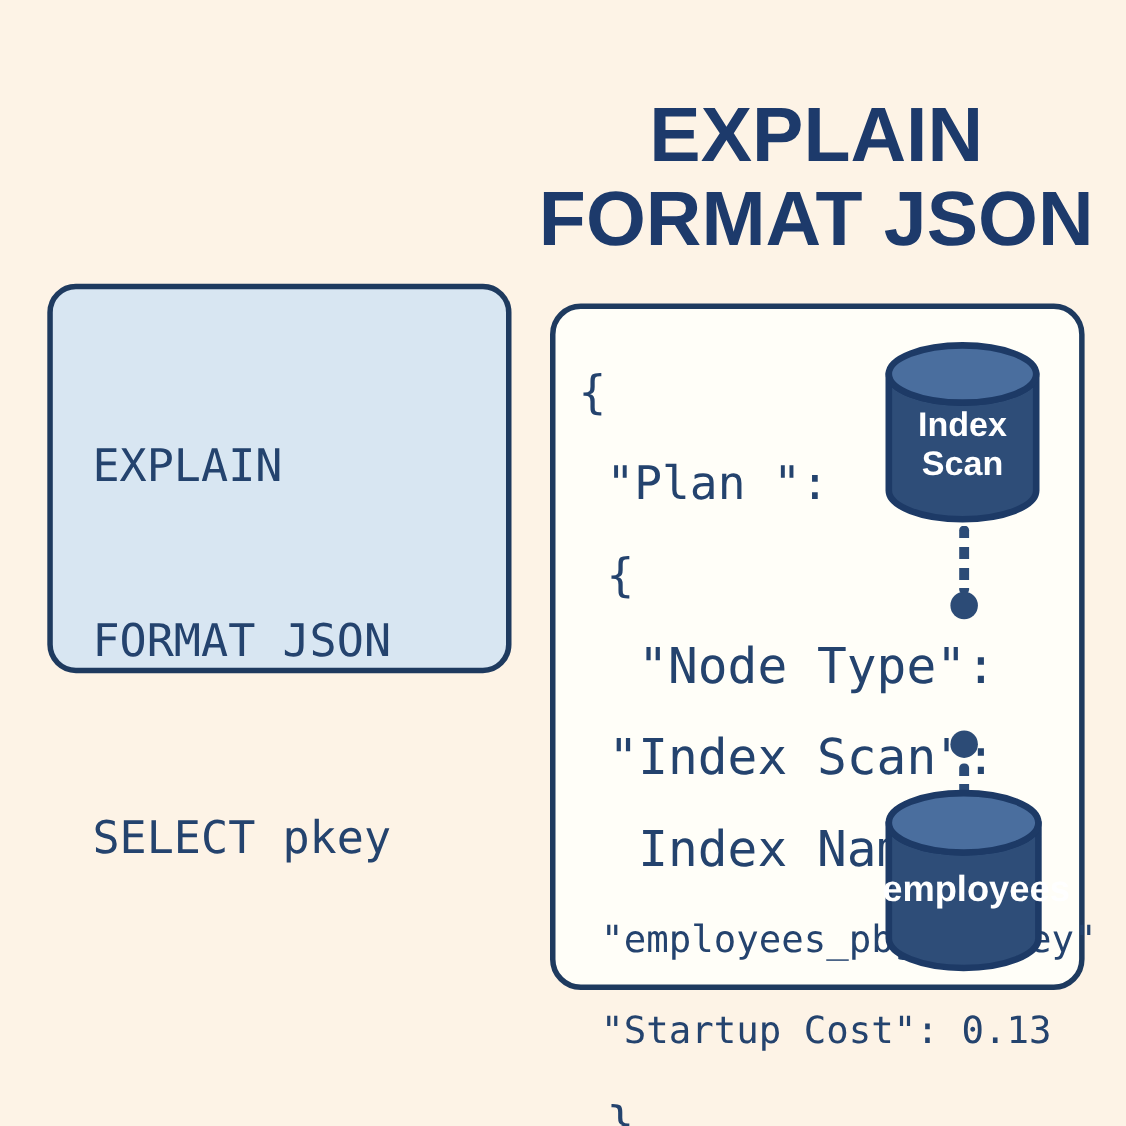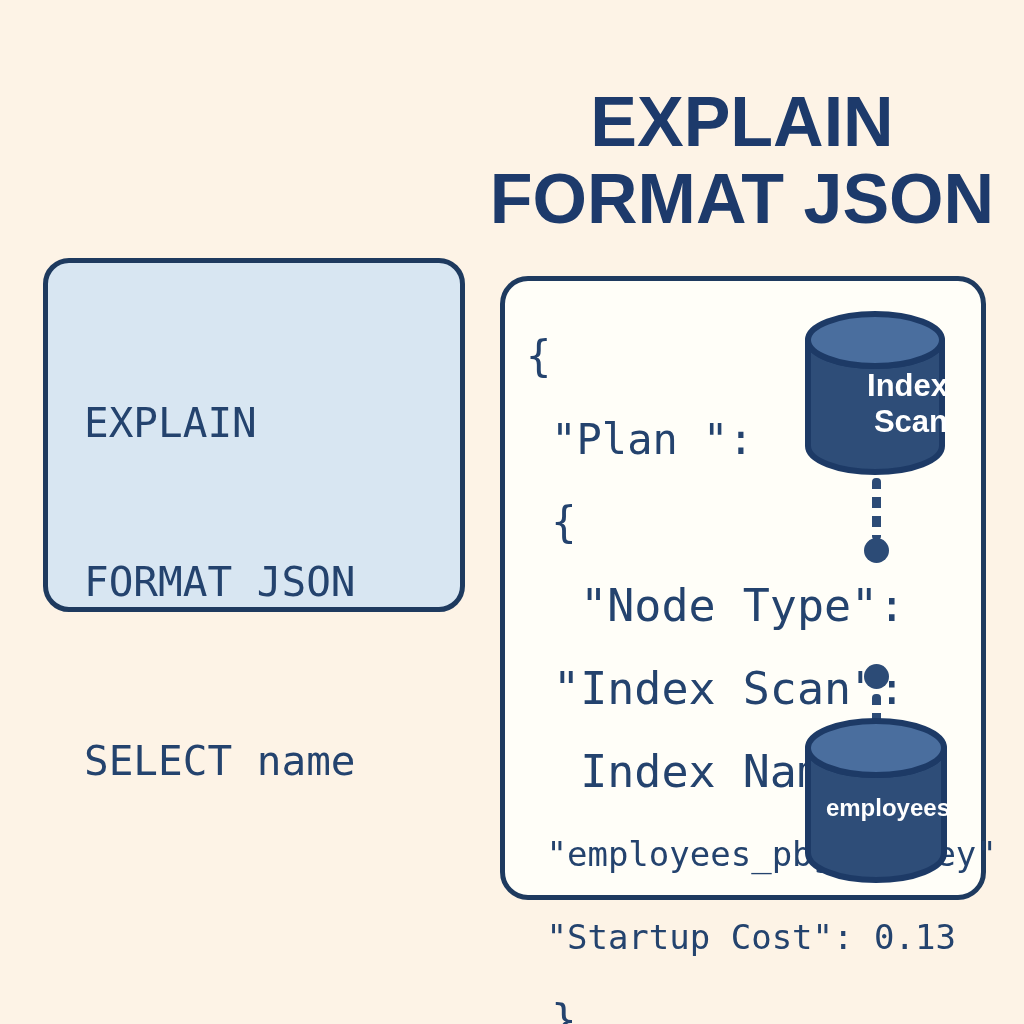--- a/index.html
+++ b/index.html
@@ -40,26 +40,26 @@
     font-family:"DejaVu Sans Mono",monospace;
     color:#24436e;white-space:pre;
   }
   .json-lines .j-line{height:45px;line-height:45px;font-size:42px;}
   .json-lines .j-line.lg{font-size:45px;}
   .json-lines .j-line.sm{font-size:34px;}
 
   
   .cyl{position:absolute;}
   .cyl-label{
-    position:absolute;text-align:right;color:#ffffff;font-weight:bold;
+    position:absolute;text-align:center;color:#ffffff;font-weight:bold;
     font-family:"Liberation Sans",sans-serif;
   }
   .cyl-label.index-scan{left:802px;top:368px;width:146px;font-size:31px;line-height:36px;}
   .cyl-label.index-scan span{display:inline-block;width:100px;}
-  .cyl-label.employees{left:802px;top:792px;width:148px;font-size:24px;line-height:32px;}
+  .cyl-label.employees{left:802px;top:792px;width:148px;font-size:33px;line-height:32px;}
 
   
   .dash-seg{
     position:absolute;width:9px;
     background:repeating-linear-gradient(
       to bottom,#2c4b76 0px,#2c4b76 11px,transparent 11px,transparent 19px);
     border-radius:4px;
   }
   .dot{
     position:absolute;width:25px;height:25px;border-radius:50%;
@@ -71,21 +71,21 @@
 
 <div class="main-title">
   <span class="t-line">EXPLAIN</span>
   <span class="t-line">FORMAT JSON</span>
 </div>
 
 <div class="sql-card">
   <div class="sql-lines">
     <div class="s-line">EXPLAIN</div>
     <div class="s-line">FORMAT JSON</div>
-    <div class="s-line para-gap">SELECT name</div>
+    <div class="s-line para-gap">SELECT pkey</div>
     
   </div>
 </div>
 
 <div class="json-card"></div>
 
 <div class="json-lines">
   <div class="j-line">{</div>
   <div class="j-line"> "Plan ":</div>
   <div class="j-line"> {</div>

